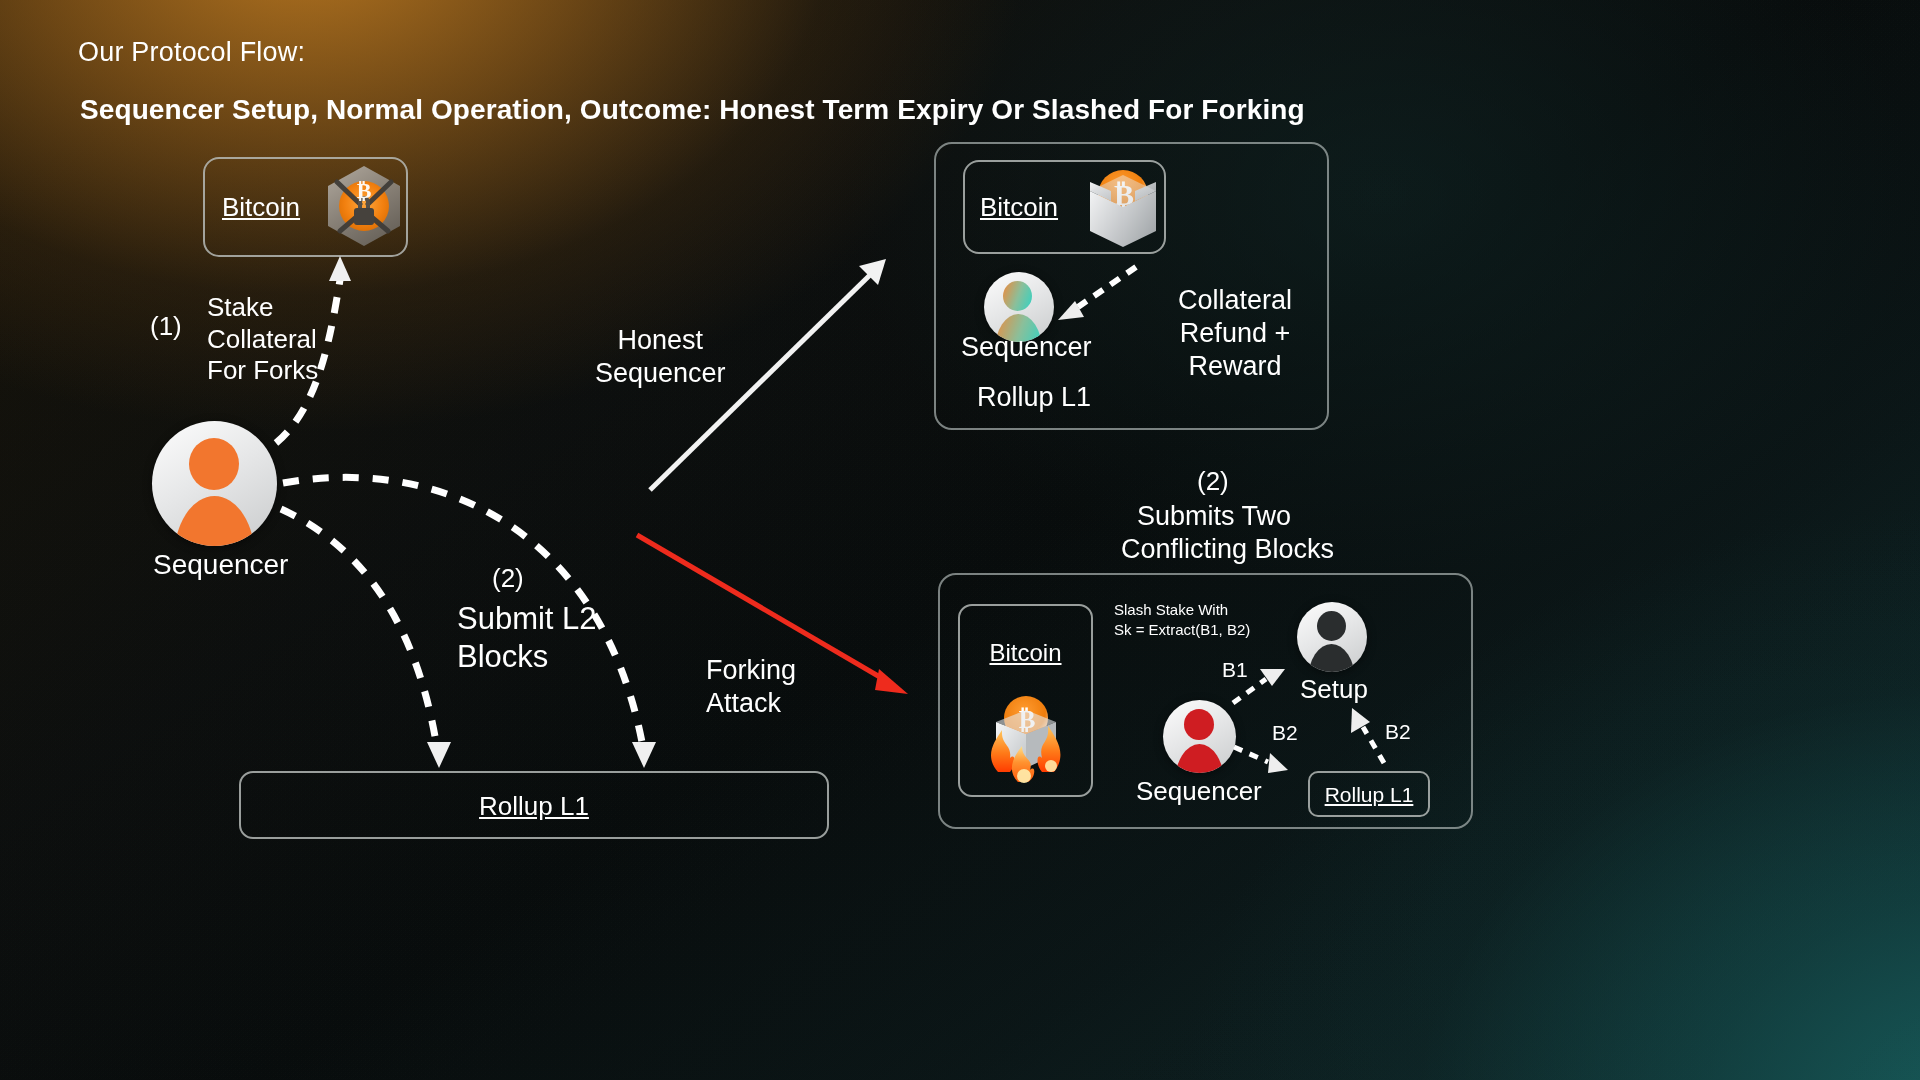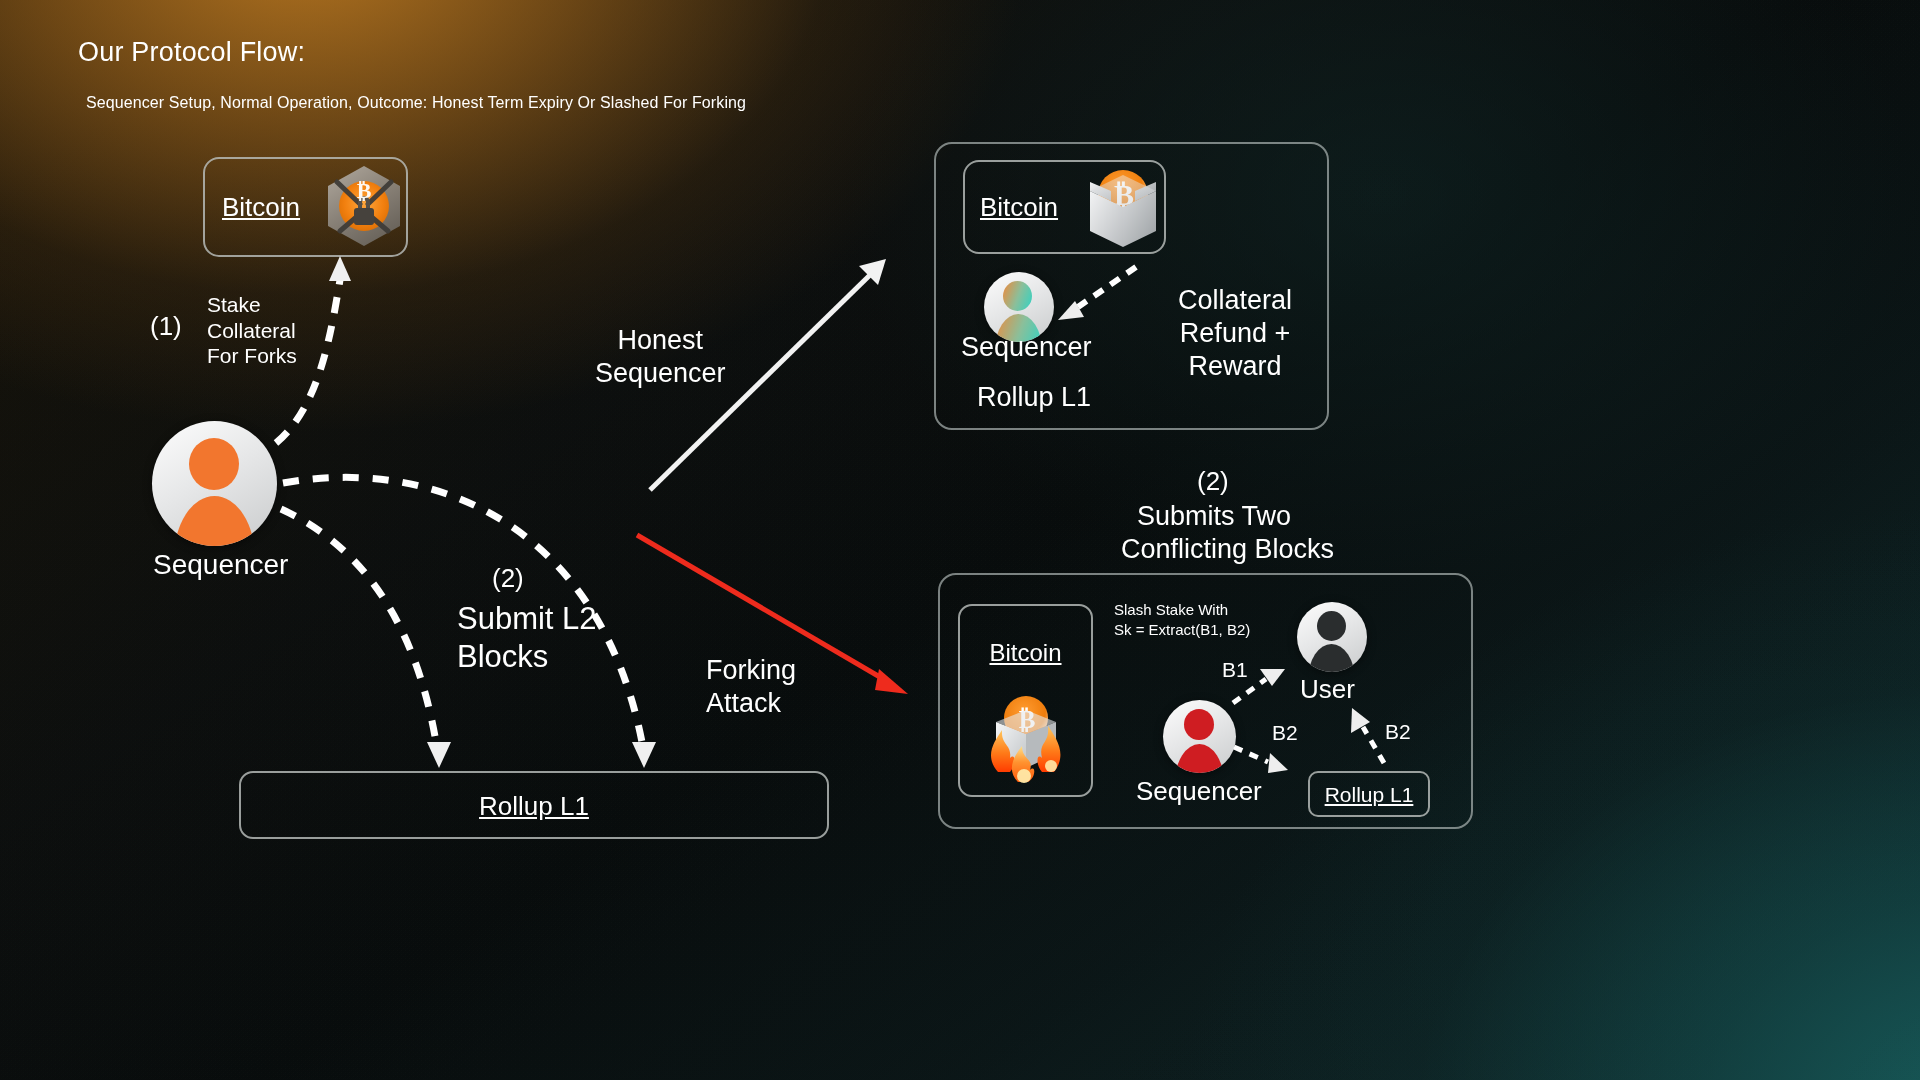--- a/index.html
+++ b/index.html
@@ -16,21 +16,21 @@
     background:
       radial-gradient(ellipse 900px 620px at 16% -6%, rgba(196,126,34,0.92) 0%, rgba(158,100,27,0.62) 32%, rgba(90,58,18,0.28) 58%, rgba(20,18,14,0.02) 80%),
       radial-gradient(ellipse 1000px 760px at 104% 104%, rgba(24,96,95,0.95) 0%, rgba(19,74,74,0.66) 30%, rgba(14,44,45,0.30) 58%, rgba(12,20,21,0.02) 82%),
       radial-gradient(ellipse 760px 560px at 72% 18%, rgba(16,40,40,0.55) 0%, rgba(10,16,17,0.10) 70%),
       linear-gradient(145deg, #1a1408 0%, #0d0f0e 34%, #080c0c 52%, #0b1718 72%, #123234 100%);
   }
   .lbl { position:absolute; color:#fff; white-space:pre; line-height:1.22; }
 
   
   #title { left:78px; top:36px; font-size:27px; font-weight:400; letter-spacing:0.2px; }
-  #subtitle { left:86px; top:93px; font-size:16px; font-weight:400; letter-spacing:0.1px; }
+  #subtitle { left:80px; top:93px; font-size:28px; font-weight:700; letter-spacing:0.1px; }
 
   
   .box { position:absolute; border:2px solid rgba(185,190,188,0.82); border-radius:16px; }
   .panel { position:absolute; border:2px solid rgba(168,176,175,0.72); border-radius:18px; }
 
   .boxlabel { position:absolute; color:#fff; font-size:26px;text-decoration:underline; }
 
   
   .avatar { position:absolute; border-radius:50%; overflow:hidden;
             background:linear-gradient(150deg,#fdfdfd 0%,#e6e7e8 46%,#c9cbcc 100%);
@@ -79,21 +79,21 @@
       <line x1="78" y1="79" x2="58" y2="62"></line>
     </g>
 
     <path d="M48 50 a6 6 0 0 1 12 0 v7 h-4 v-7 a2 2 0 0 0 -4 0 v7 h-4 z" fill="#55504a"></path>
     <rect x="44" y="56" width="20" height="17" rx="3" fill="#46423d"></rect>
 
     <text class="btc-sym" x="54" y="46" font-size="22" text-anchor="middle" fill="#ffffff" opacity="0.95">₿</text>
   </svg>
 
   <div class="lbl" style="left:150px; top:311px; font-size:26px;">(1)</div>
-  <div class="lbl" style="left:207px; top:292px; font-size:21px; text-align:left;">Stake
+  <div class="lbl" style="left:207px; top:292px; font-size:26px; text-align:left;">Stake
 Collateral
 For Forks</div>
 
   <svg width="1920" height="1080">
     <path d="M276 443 C 318 408, 330 340, 340 280" stroke="#ffffff" stroke-width="7" stroke-dasharray="16 13" fill="none" stroke-linecap="butt"></path>
     <polygon points="340,256 329,281 351,281" fill="#f0f0f0"></polygon>
   </svg>
 
   <div class="avatar" style="left:152px; top:421px; width:125px; height:125px;">
     <div class="head" style="left:37px; top:17px; width:50px; height:52px; background:#f2762e;"></div>
@@ -232,21 +232,21 @@
     <ellipse cx="81" cy="86" rx="6" ry="6" fill="#ffe9a8" opacity="0.9"></ellipse>
   </svg>
 
   <div class="lbl" style="left:1114px; top:600px; font-size:15px; line-height:1.3;">Slash Stake With
 Sk = Extract(B1, B2)</div>
 
   <div class="avatar" style="left:1297px; top:602px; width:70px; height:70px;">
     <div class="head" style="left:20px; top:9px; width:29px; height:30px; background:#2a2d2e;"></div>
     <div class="body" style="left:11px; top:42px; width:47px; height:36px; background:#2a2d2e;"></div>
   </div>
-  <div class="lbl" style="left:1300px; top:674px; font-size:26px;">User</div>
+  <div class="lbl" style="left:1300px; top:674px; font-size:26px;">Setup</div>
 
   <div class="avatar" style="left:1163px; top:700px; width:73px; height:73px;">
     <div class="head" style="left:21px; top:9px; width:30px; height:31px; background:#cf1d22;"></div>
     <div class="body" style="left:12px; top:44px; width:49px; height:38px; background:#cf1d22;"></div>
   </div>
   <div class="lbl" style="left:1136px; top:776px; font-size:26px;">Sequencer</div>
 
   <div class="box" style="left:1308px; top:771px; width:122px; height:46px; border-radius:10px;">
     <div class="boxlabel" style="left:0; right:0; top:10px; text-align:center; font-size:21px;">Rollup L1</div>
   </div>

